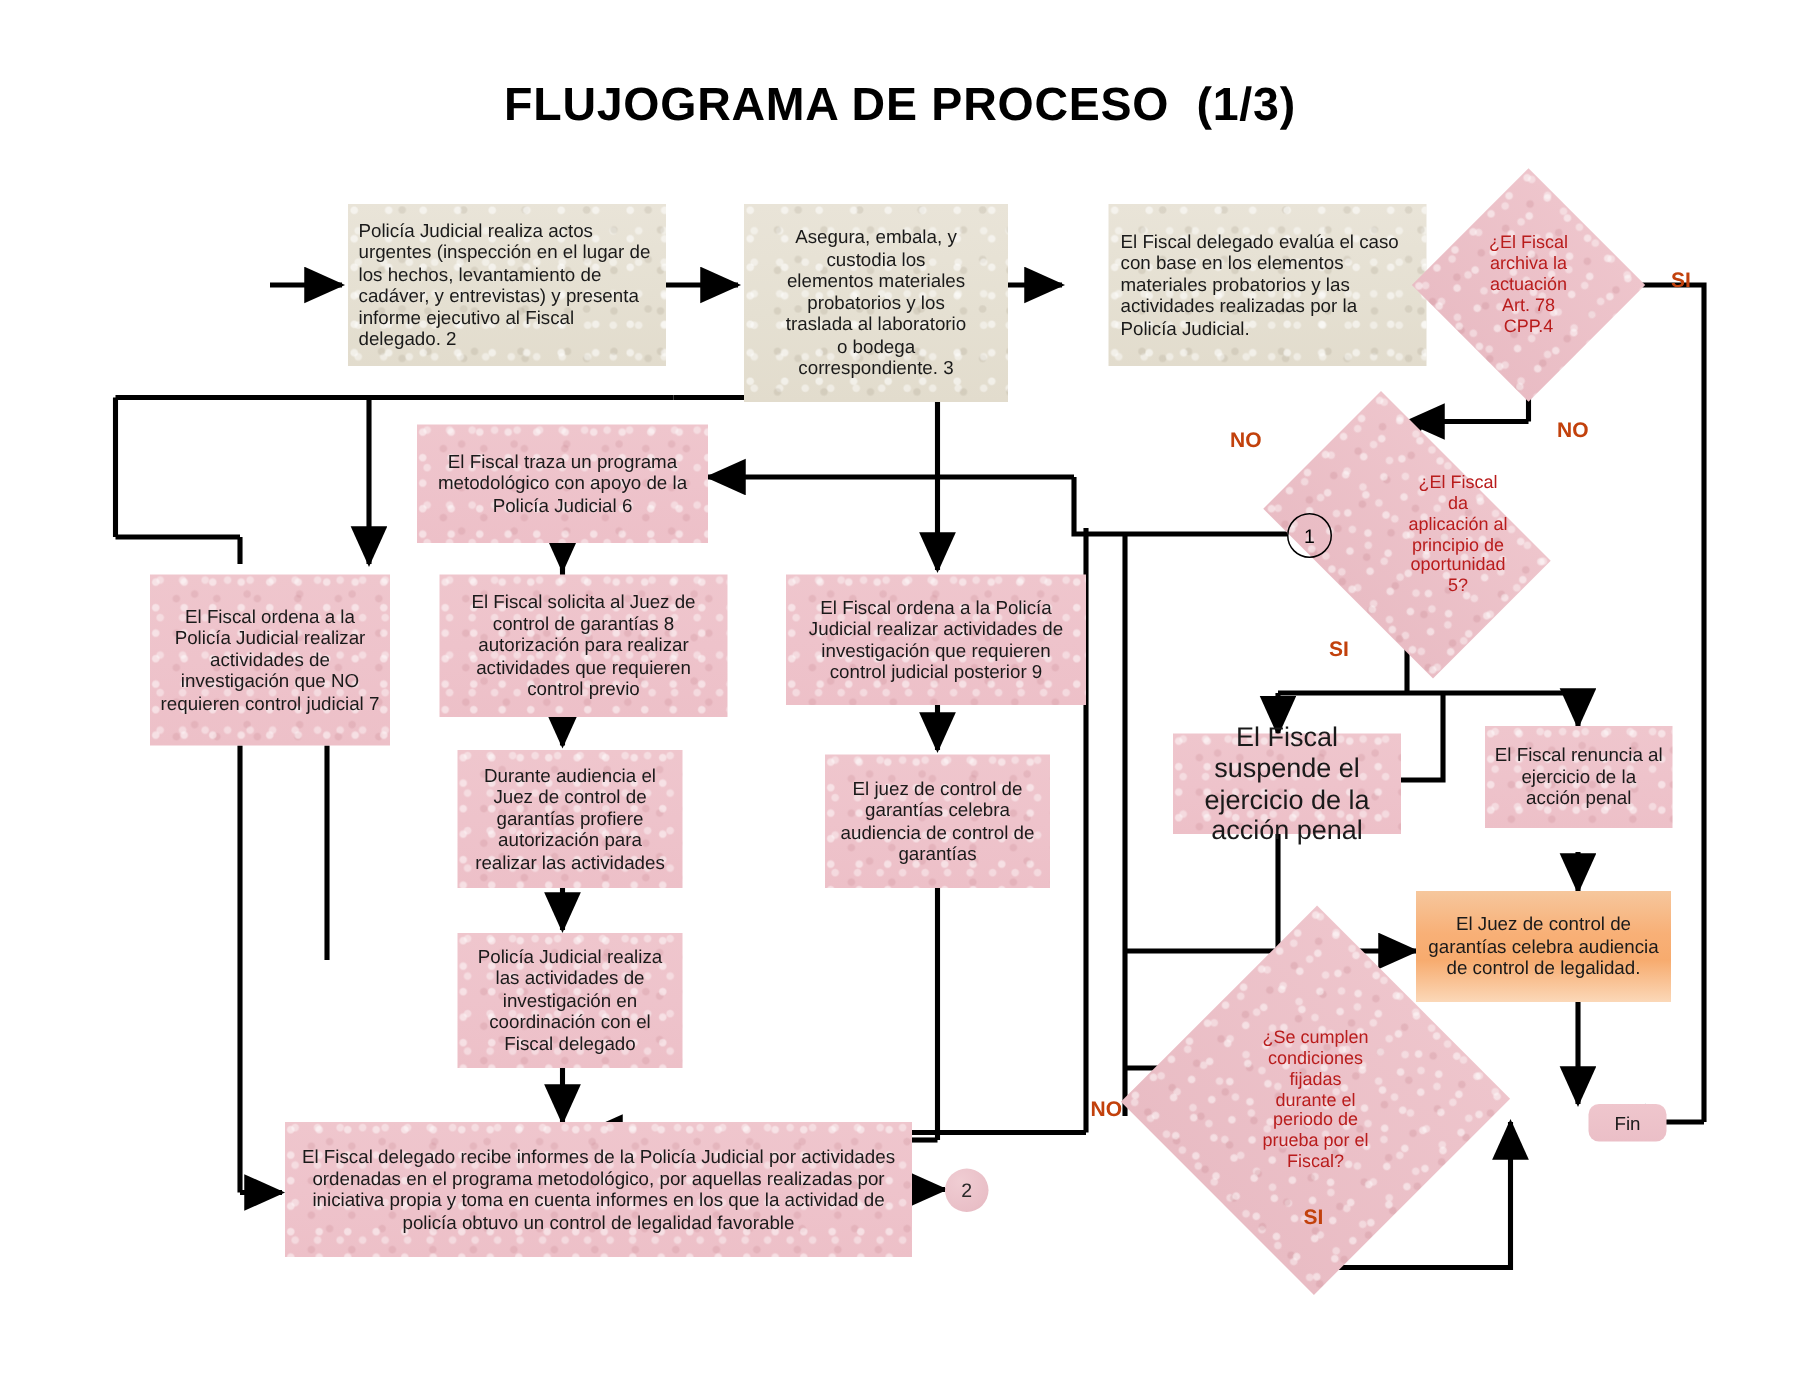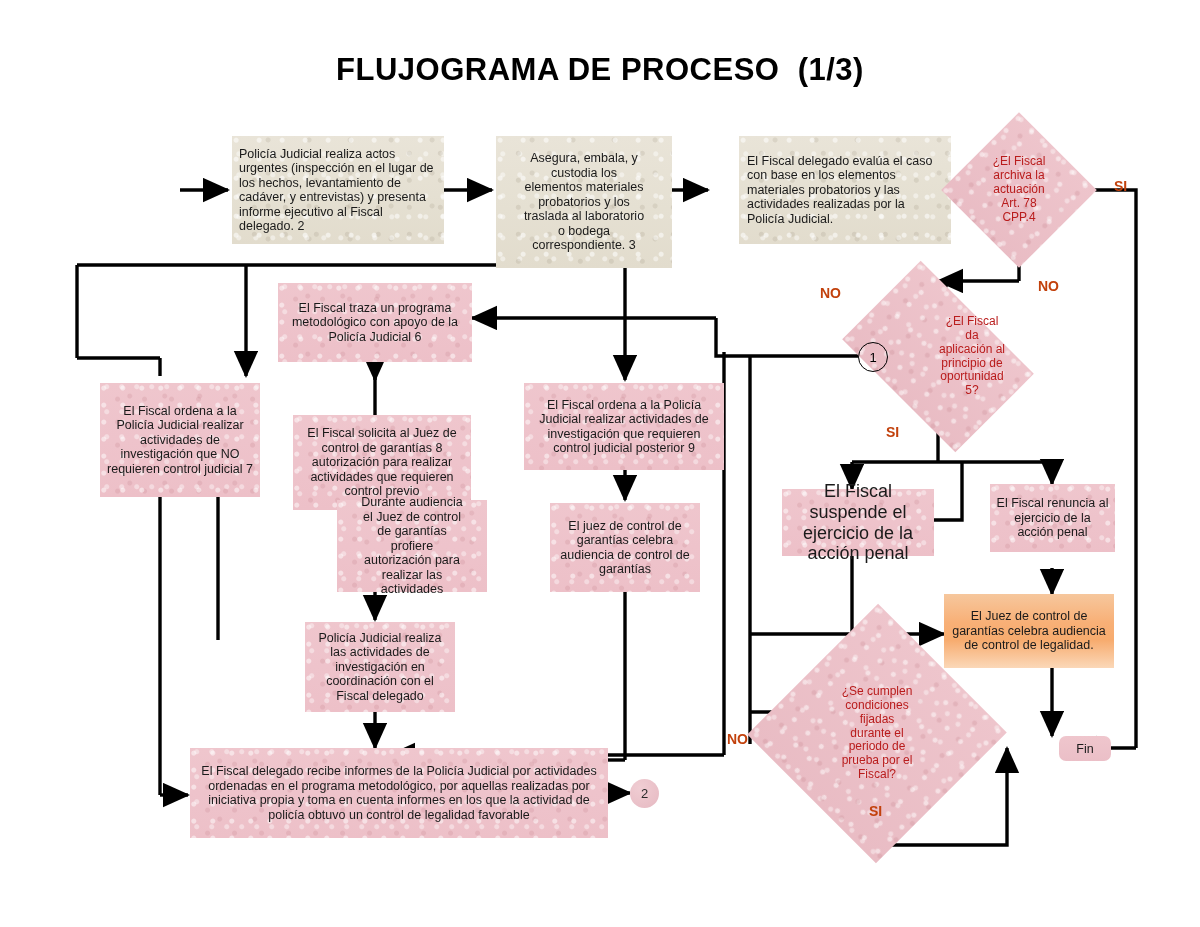--- a/index.html
+++ b/index.html
@@ -234,25 +234,25 @@
 principio de
 oportunidad
 5?</div>
   </div>
   <div class="connref" style="left:858px;top:342px;">1</div>
 
   <div class="node pink" style="left:278px;top:283px;width:194px;height:79px;font-size:12.5px;padding:18px 6px;white-space:normal;">El Fiscal traza un programa metodológico con apoyo de la Policía Judicial  6</div>
 
   <div class="node pink" style="left:100px;top:383px;width:160px;height:114px;font-size:12.5px;padding:3px 6px;white-space:normal;">El Fiscal ordena a la Policía Judicial realizar actividades de investigación que NO requieren control judicial 7</div>
 
-  <div class="node pink" style="left:293px;top:383px;width:178px;height:95px;font-size:12.5px;padding:3px 6px;white-space:normal;margin-top:32px;">El Fiscal solicita al Juez de control de garantías 8 autorización para realizar actividades que requieren control previo</div>
+  <div class="node pink" style="left:293px;top:383px;width:192px;height:95px;font-size:12.5px;padding:3px 6px;white-space:normal;">El Fiscal solicita al Juez de control de garantías 8 autorización para realizar actividades que requieren control previo</div>
 
   <div class="node pink" style="left:524px;top:383px;width:200px;height:87px;font-size:12.5px;padding:3px 6px;white-space:normal;">El Fiscal ordena a la Policía Judicial realizar actividades de investigación que requieren control judicial posterior  9</div>
 
-  <div class="node pink" style="left:305px;top:500px;width:150px;height:92px;font-size:12.5px;padding:3px 23px;white-space:normal;margin-left:32px;">Durante audiencia el Juez de control de garantías profiere autorización para realizar las actividades</div>
+  <div class="node pink" style="left:305px;top:500px;width:150px;height:92px;font-size:12.5px;padding:3px 8px;white-space:normal;">Durante audiencia el Juez de control de garantías profiere autorización para realizar las actividades</div>
 
   <div class="node pink" style="left:550px;top:503px;width:150px;height:89px;font-size:12.5px;padding:3px 6px;white-space:normal;">El juez de control de garantías celebra audiencia de control de garantías</div>
 
   <div class="node pink" style="left:305px;top:622px;width:150px;height:90px;font-size:12.5px;padding:3px 6px;white-space:normal;">Policía Judicial realiza las actividades de investigación en coordinación con el Fiscal delegado</div>
 
   <div class="node pink" style="left:782px;top:489px;width:152px;height:67px;font-size:18px;padding:3px 6px;white-space:normal;">El Fiscal suspende el ejercicio de la acción penal</div>
 
   <div class="node pink" style="left:990px;top:484px;width:125px;height:68px;font-size:12.5px;padding:3px 6px;white-space:normal;">El Fiscal renuncia al ejercicio de la acción penal</div>
 
   <div class="node orange" style="left:944px;top:594px;width:170px;height:74px;font-size:12.5px;padding:3px 6px;white-space:normal;">El Juez de control de garantías celebra audiencia de control de legalidad.</div>

